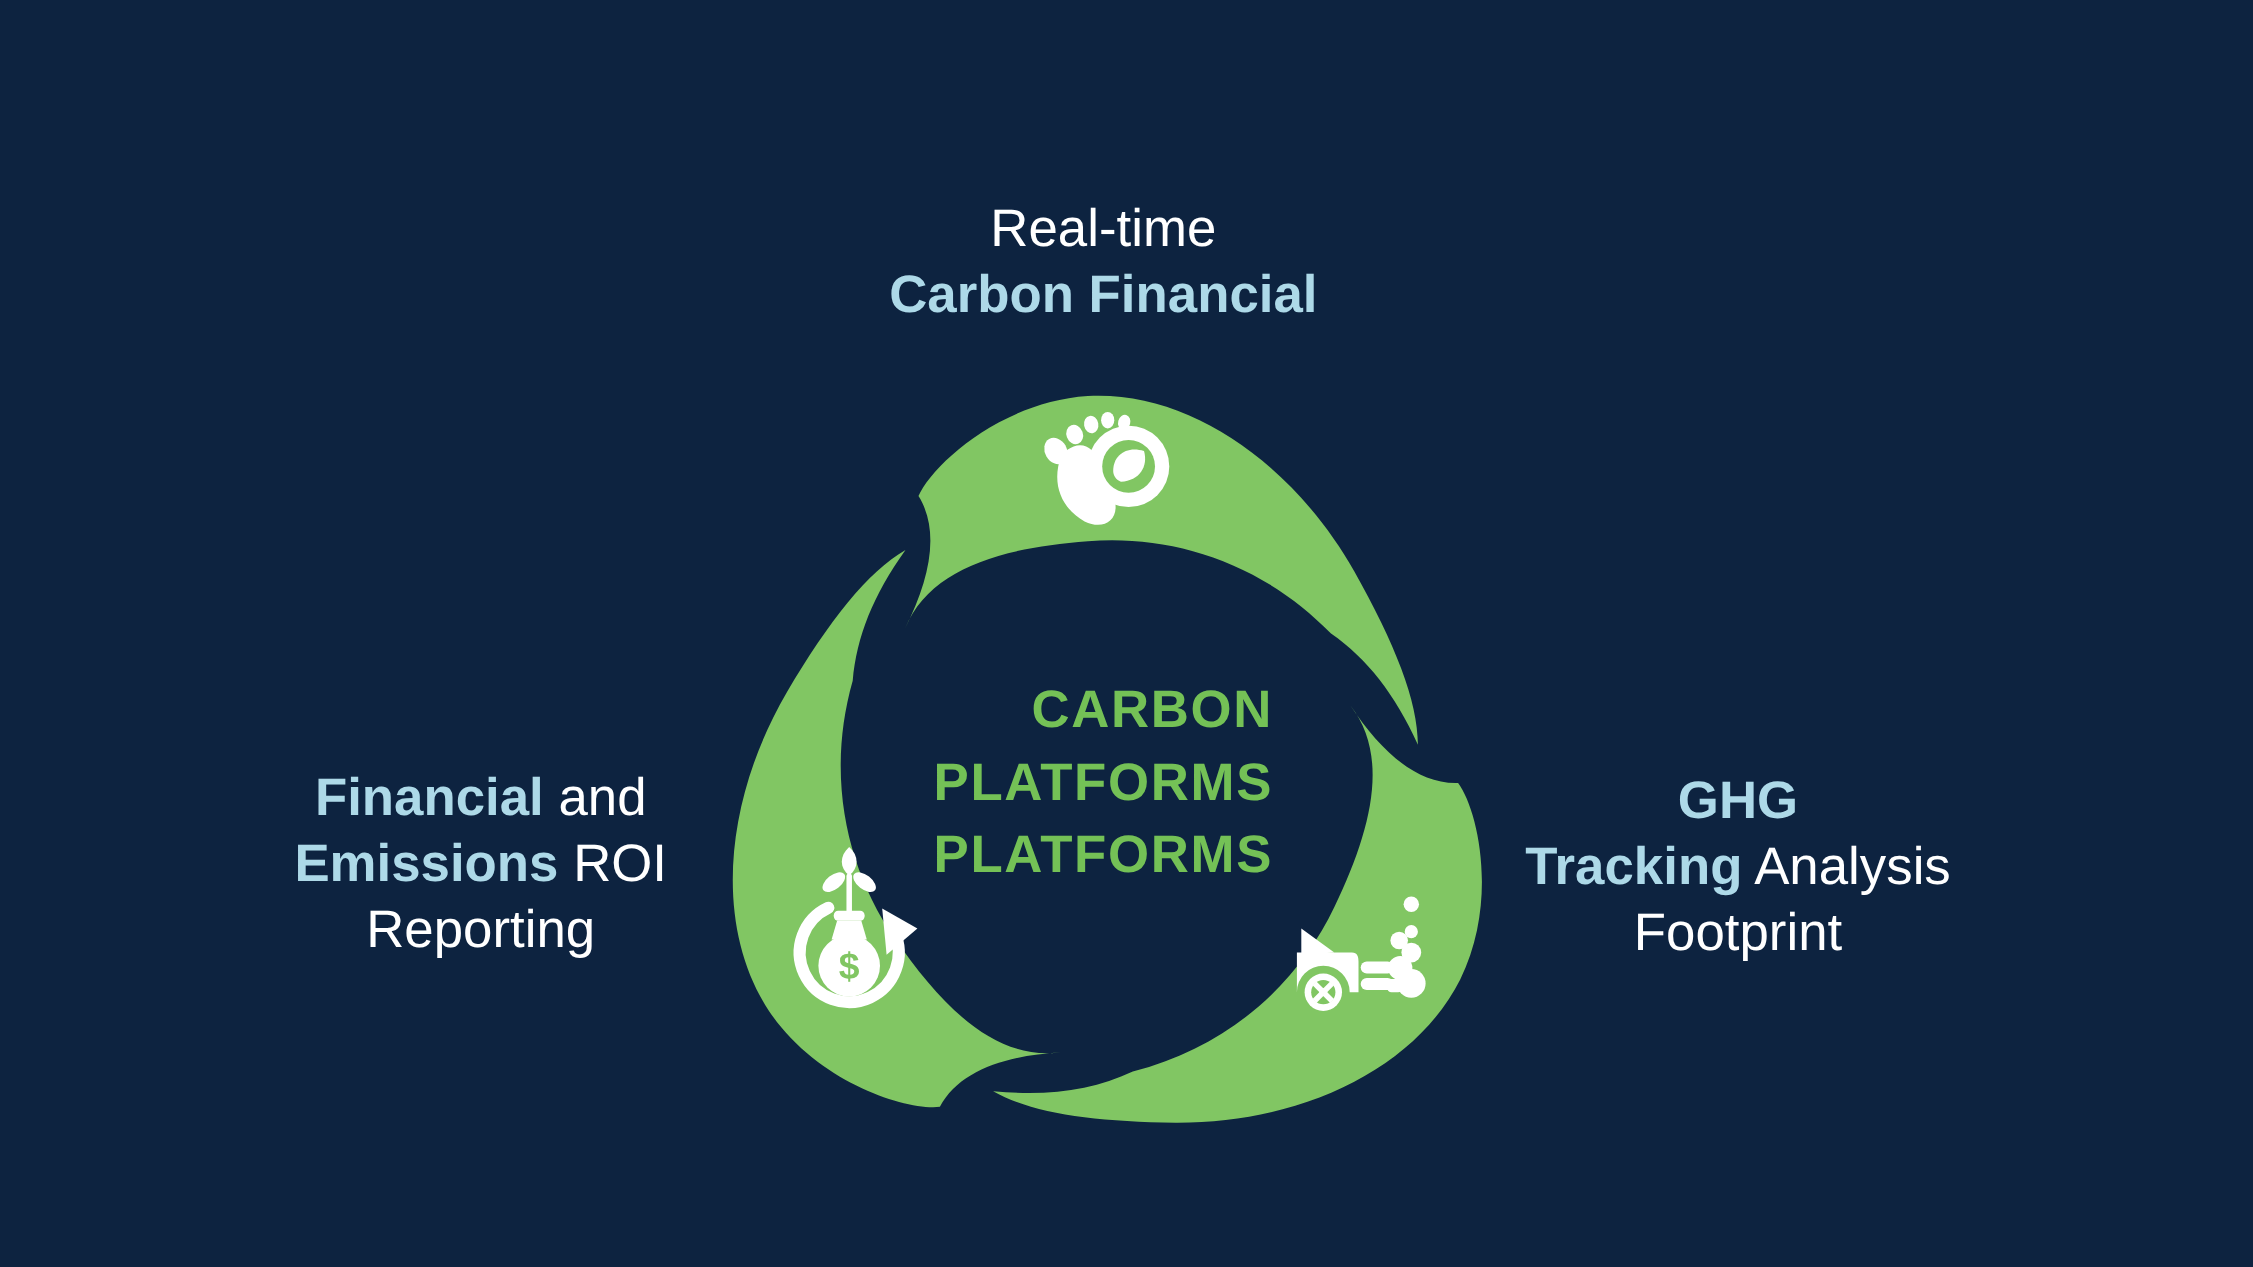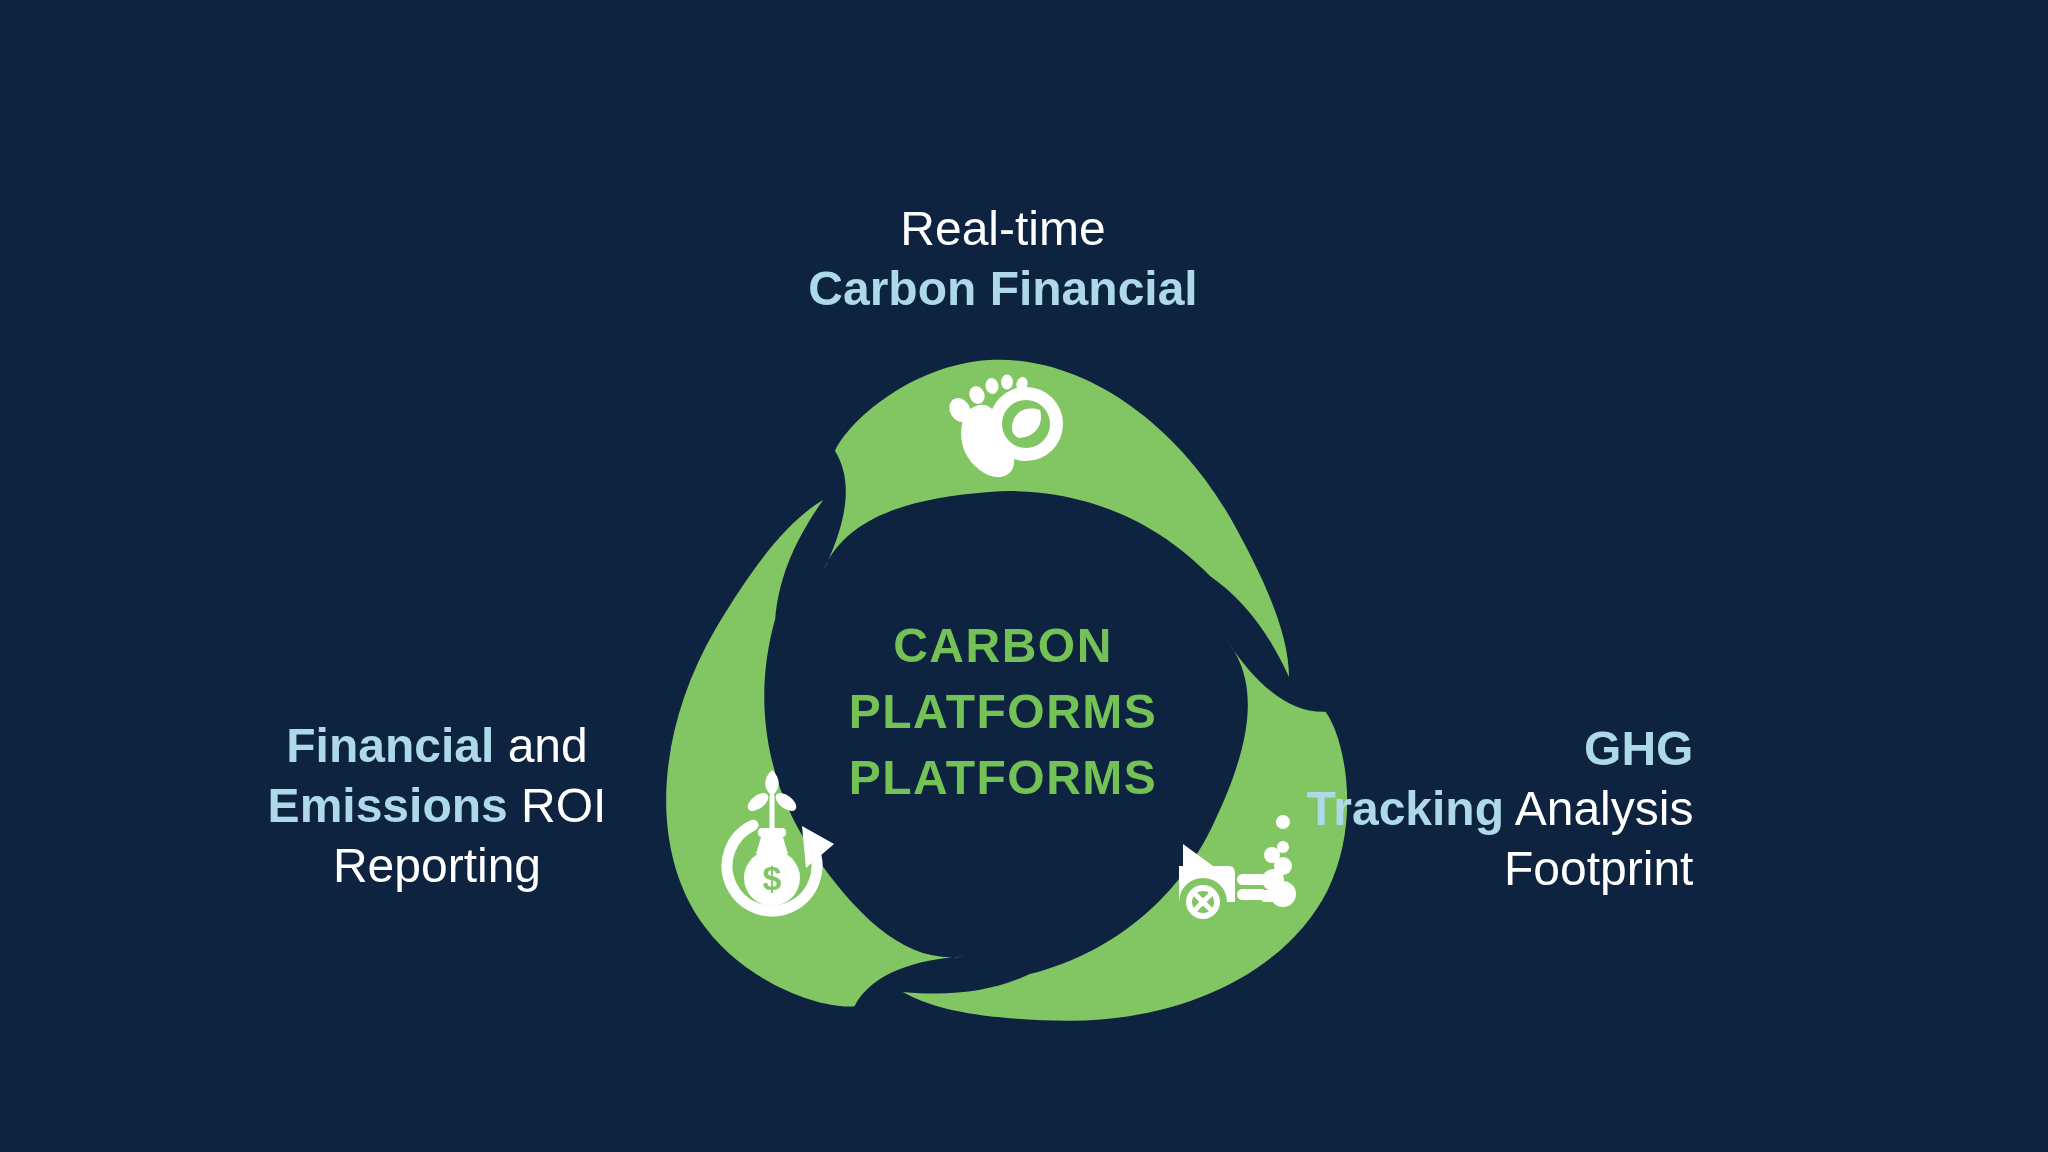--- a/index.html
+++ b/index.html
@@ -21,27 +21,26 @@
   .icon-white{fill:var(--white);}
   .label{
     position:absolute;
     transform:translate(-50%,-50%);
     text-align:center;
     font-size:48px;
     line-height:60px;
     color:var(--white);
     font-weight:500;
     white-space:nowrap;
-    margin-top:20px;
   }
   .label .hl{color:var(--blue);font-weight:700;}
   .center-title{
     position:absolute;
     transform:translate(-50%,-50%);
-    text-align:center;
+    text-align:right;
     font-size:48px;
     line-height:66px;
     letter-spacing:1.5px;
     font-weight:700;
     color:var(--text-green);
     white-space:nowrap;
   }
   .money-dollar{
     font-family:"Liberation Sans", sans-serif;
     font-weight:700;
@@ -149,19 +148,19 @@
     <div>Real-time</div>
     <div class="hl">Carbon Financial</div>
   </div>
 
   <div class="label" style="left:437px;top:786px;">
     <div><span class="hl">Financial</span><span> and</span></div>
     <div><span class="hl">Emissions</span><span> ROI</span></div>
     <div>Reporting</div>
   </div>
 
-  <div class="label" style="left:1500px;top:789px;text-align:right;">
+  <div class="label" style="left:1580px;top:789px;">
     <div class="hl">GHG</div>
     <div><span class="hl">Tracking</span><span> Analysis</span></div>
     <div>Footprint</div>
   </div>
 
 </div>
 
 </body></html>

